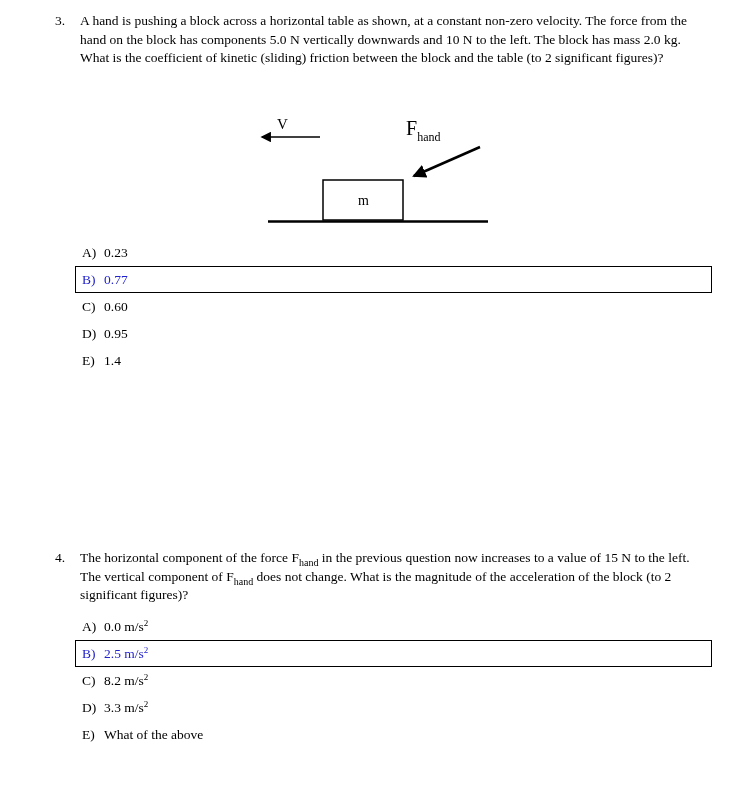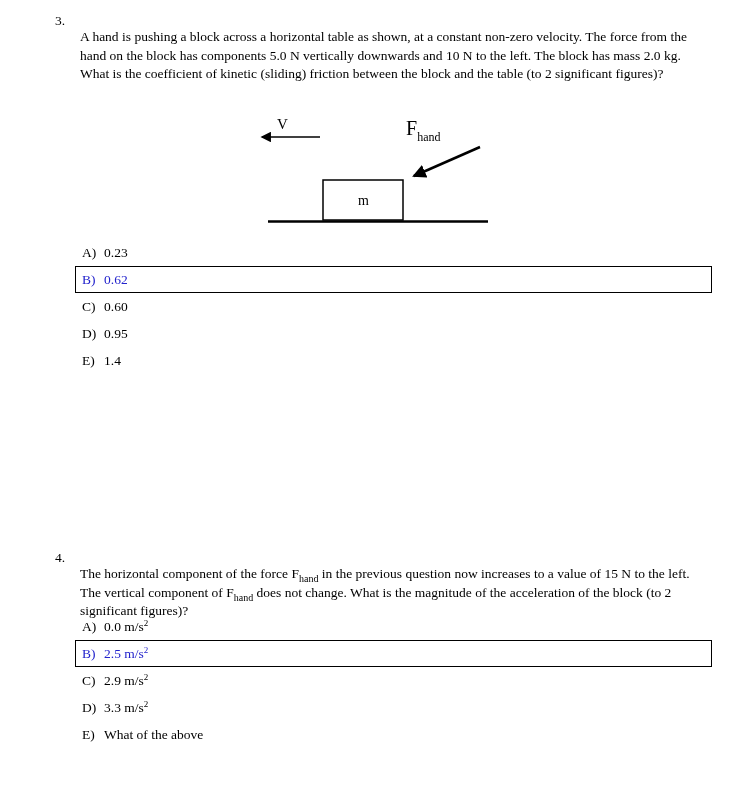--- a/index.html
+++ b/index.html
@@ -8,21 +8,21 @@
     width: 738px; height: 797px;
     font-family: "Liberation Serif", serif;
     color: #000000;
   }
   .page { position: relative; width: 738px; height: 797px; background: #ffffff; overflow: hidden; }
 
   .question { position: absolute; display: flex; }
   #q3 { left: 55px; top: 12px;  width: 650px; }
   #q4 { left: 55px; top: 549px; width: 650px; }
   .q-num  { flex: 0 0 25px; width: 25px; font-size: 13.5px; line-height: 18.6px; }
-  .q-text { flex: 1; font-size: 13.5px; line-height: 18.6px; margin-top: 16px; }
+  .q-text { flex: 1; font-size: 13.5px; line-height: 18.6px; }
   .q-text sub { font-size: 10px; vertical-align: sub; line-height: 0; }
 
   .diagram { position: absolute; left: 228px; top: 103px; width: 290px; height: 130px; }
   svg text { font-family: "Liberation Serif", serif; fill: #000000; }
 
   .choices { position: absolute; left: 75px; width: 637px; }
   #choices-q3 { top: 239px; }
   #choices-q4 { top: 613px; }
   .choice {
     display: flex; align-items: center;
@@ -72,21 +72,21 @@
     </svg>
   </div>
 
   <div class="choices" id="choices-q3">
     <div class="choice">
       <span class="c-label">A)</span>
       <span class="c-text">0.23</span>
     </div>
     <div class="choice selected">
       <span class="c-label">B)</span>
-      <span class="c-text">0.62</span>
+      <span class="c-text">0.77</span>
     </div>
     <div class="choice">
       <span class="c-label">C)</span>
       <span class="c-text">0.60</span>
     </div>
     <div class="choice">
       <span class="c-label">D)</span>
       <span class="c-text">0.95</span>
     </div>
     <div class="choice">
@@ -104,21 +104,21 @@
     <div class="choice">
       <span class="c-label">A)</span>
       <span class="c-text"><span>0.0 m/s</span><sup>2</sup></span>
     </div>
     <div class="choice selected">
       <span class="c-label">B)</span>
       <span class="c-text"><span>2.5 m/s</span><sup>2</sup></span>
     </div>
     <div class="choice">
       <span class="c-label">C)</span>
-      <span class="c-text"><span>2.9 m/s</span><sup>2</sup></span>
+      <span class="c-text"><span>8.2 m/s</span><sup>2</sup></span>
     </div>
     <div class="choice">
       <span class="c-label">D)</span>
       <span class="c-text"><span>3.3 m/s</span><sup>2</sup></span>
     </div>
     <div class="choice">
       <span class="c-label">E)</span>
       <span class="c-text"><span>What of the above</span><sup></sup></span>
     </div>
   </div>

